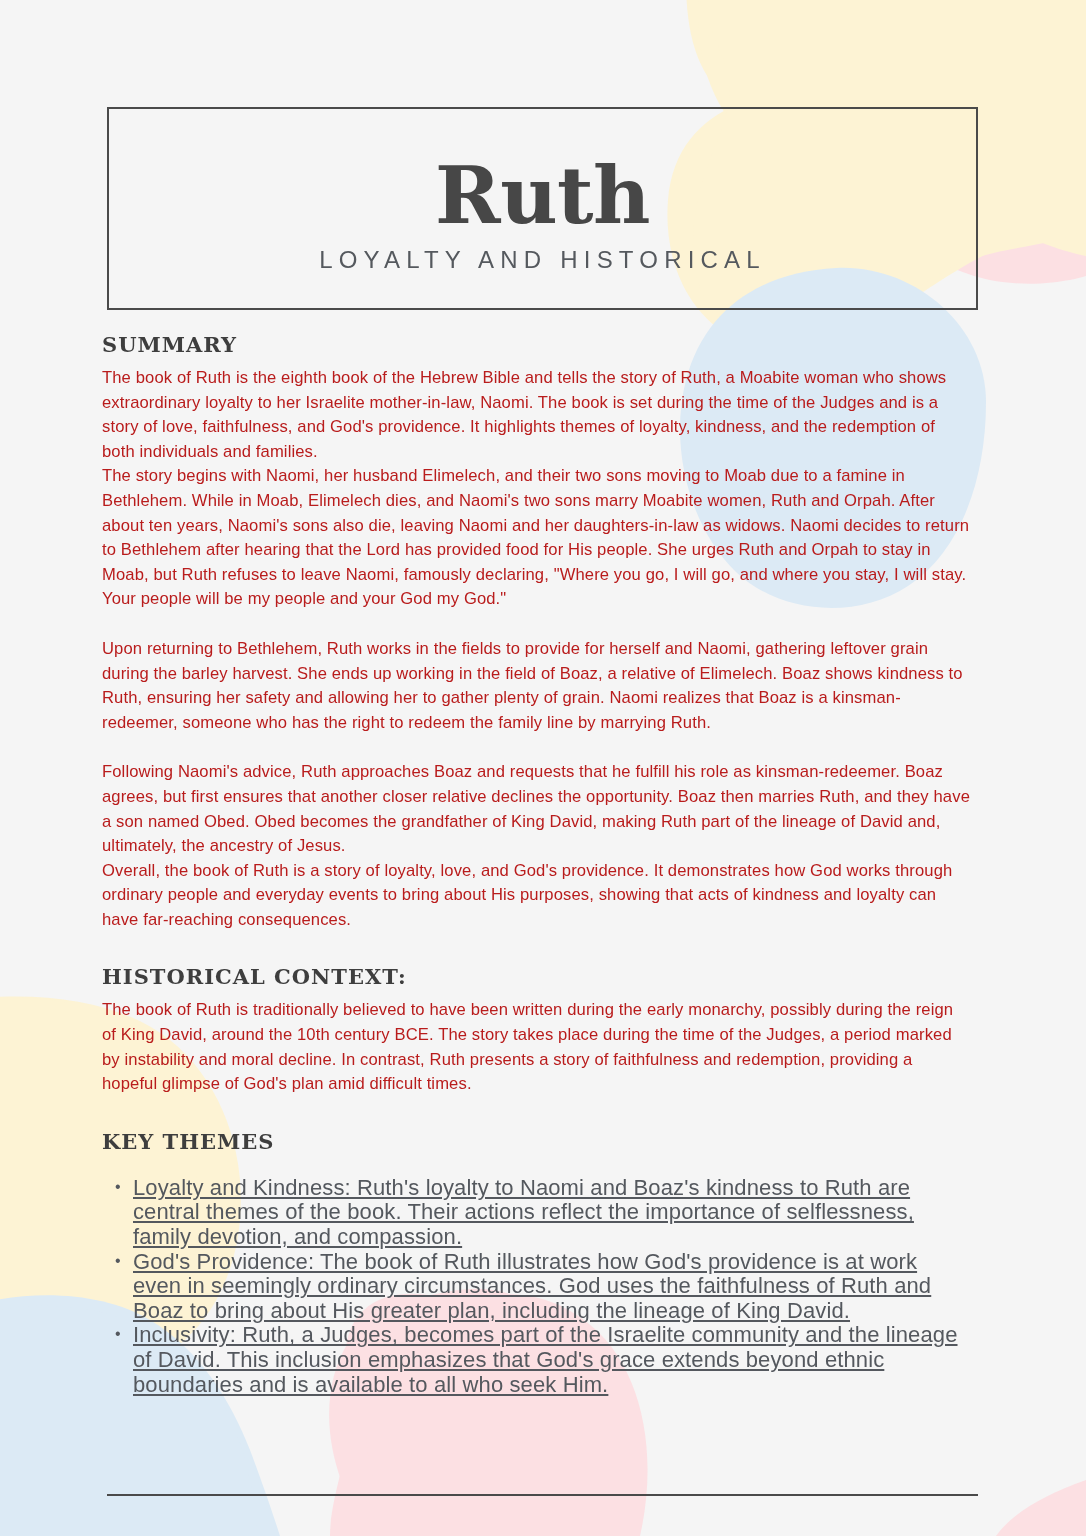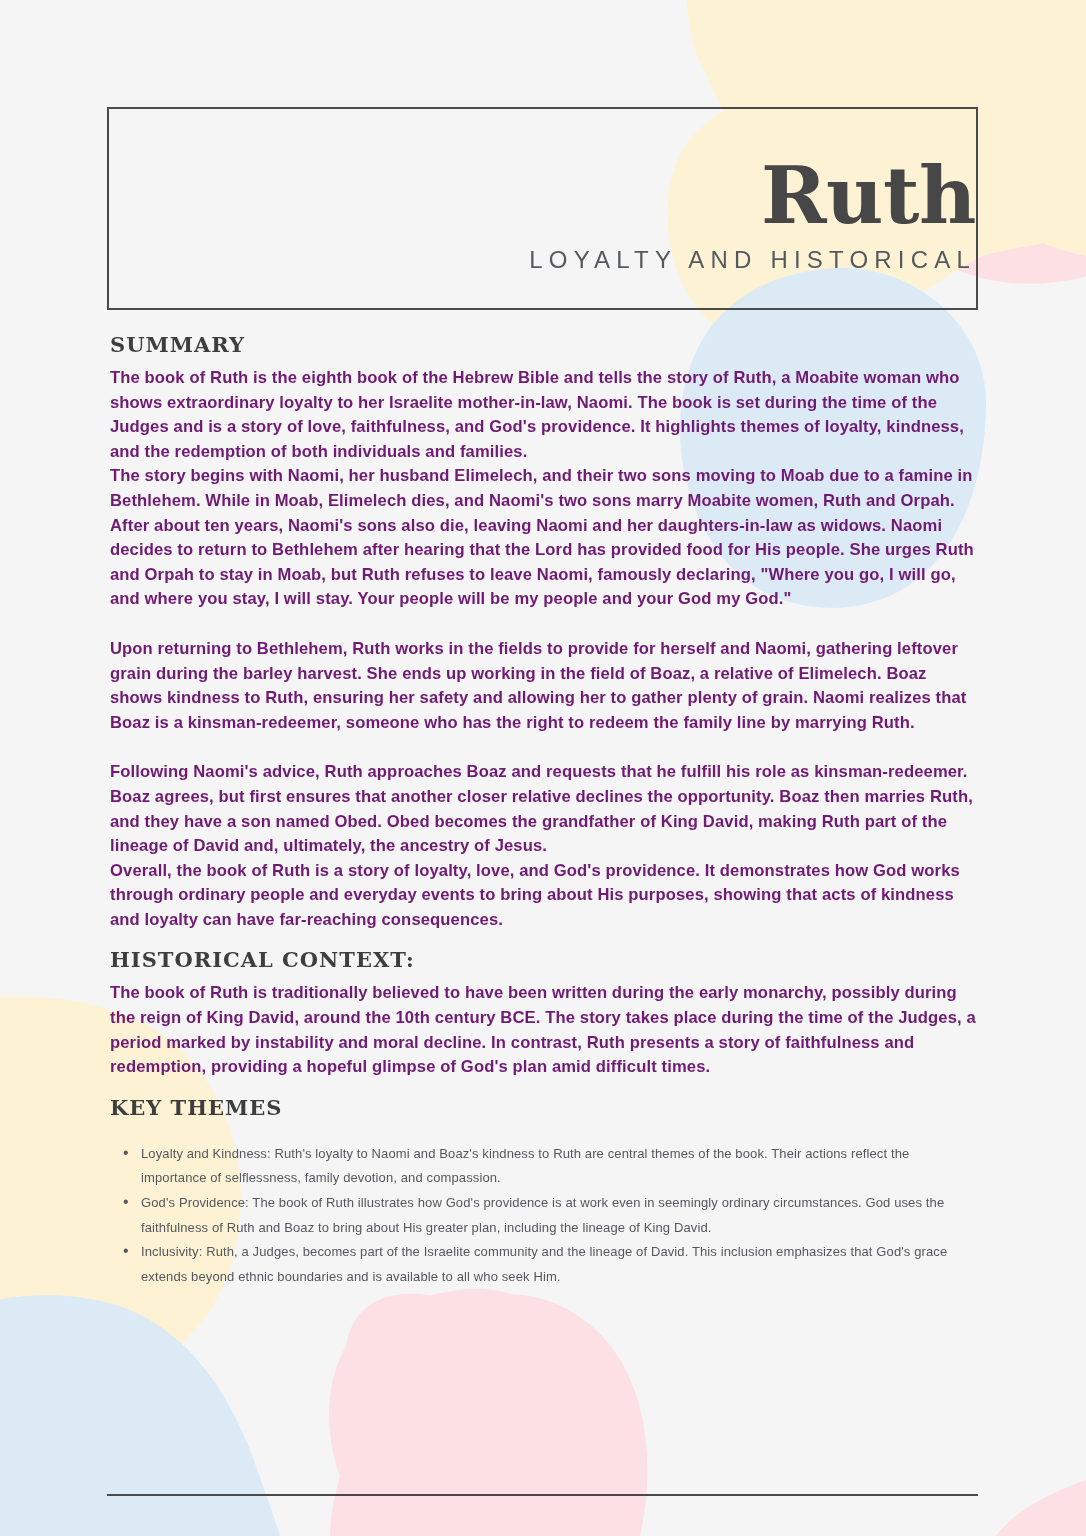--- a/index.html
+++ b/index.html
@@ -38,21 +38,21 @@
   
   .title-box {
     position: absolute;
     left: 107px;
     top: 107px;
     width: 871px;
     height: 203px;
     border: 2px solid #4a4a4a;
     display: flex;
     flex-direction: column;
-    align-items: flex-end;
+    align-items: center;
     justify-content: center;
   }
 
   .title-main {
     font-family: "DejaVu Serif", serif;
     font-weight: 700;
     font-size: 79px;
     line-height: 0.98;
     color: #474747;
     letter-spacing: -0.5px;
@@ -64,63 +64,63 @@
     font-size: 24px;
     letter-spacing: 6.2px;
     color: #55595e;
     margin-top: 12px;
     font-weight: 400;
   }
 
   
   .content {
     position: absolute;
-    left: 110px;
+    left: 102px;
     top: 332px;
     width: 868px;
   }
 
   h2.section-head {
     font-family: "DejaVu Serif", serif;
     font-weight: 700;
     font-size: 21px;
     letter-spacing: 1.0px;
     color: #3e3e3e;
     margin-bottom: 9px;
   }
 
-  h2.section-head.spaced-top { margin-top: 15px; }
+  h2.section-head.spaced-top { margin-top: 32px; }
 
   p.body-text {
     font-family: "Liberation Sans", sans-serif;
     font-size: 16.6px;
     line-height: 24.6px;
-    color: #701a75;
+    color: #b91c1c;
     letter-spacing: 0.12px;
-    font-weight: bold;
   }
 
   p.body-text + p.body-text { margin-top: 0; }
 
   .para-gap { margin-top: 25px !important; }
 
   ul.themes {
     margin-top: 22px;
     padding-left: 31px;
     list-style: none;
   }
 
   ul.themes li {
     font-family: "Liberation Sans", sans-serif;
-    font-size: 13px;
+    font-size: 22px;
     line-height: 24.6px;
     color: #54585e;
     letter-spacing: 0.12px;
     position: relative;
     padding-left: 0;
+    text-decoration: underline;
   }
 
   ul.themes li::before {
     content: "•";
     position: absolute;
     left: -18px;
     top: -1px;
     color: #54585e;
     font-size: 16px;
   }

